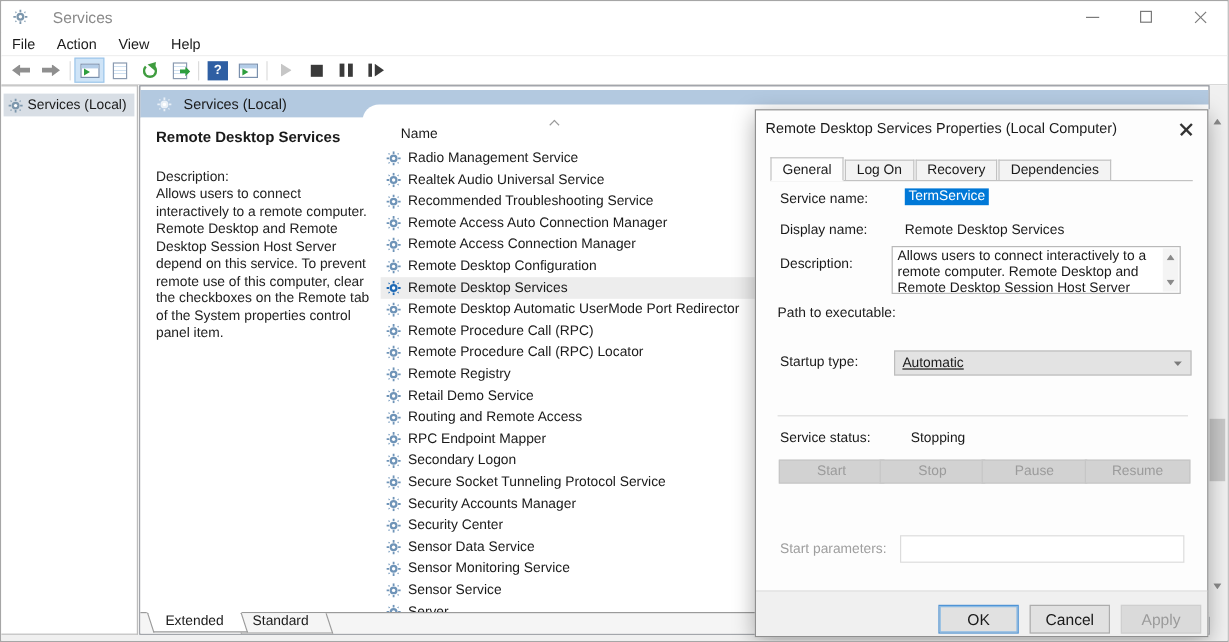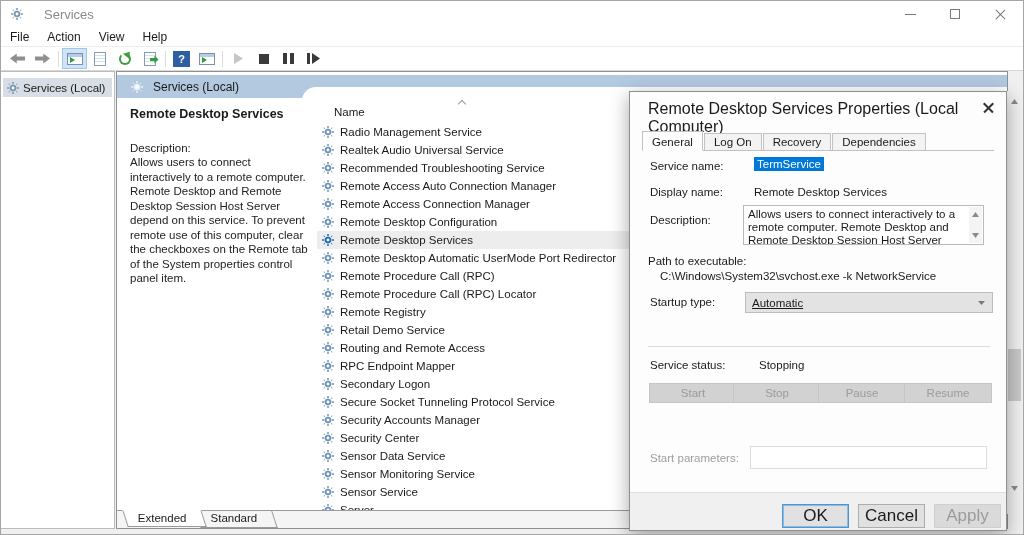--- a/index.html
+++ b/index.html
@@ -76,21 +76,21 @@
   .win-scroll { position:absolute; right:1px; top:20px; width:15px; bottom:20px; background:#f0f0f0; }
   .ws-up,.ws-down { position:absolute; left:0; width:15px; height:15px; display:flex; align-items:center; justify-content:center; }
   .ws-up { top:3px; } .ws-down { bottom:18px; }
   .tri-up { width:7px; height:5px; background:#8a8a8a; clip-path:polygon(50% 0,0 100%,100% 100%); }
   .tri-down { width:7px; height:5px; background:#8a8a8a; clip-path:polygon(0 0,100% 0,50% 100%); }
   .ws-thumb { position:absolute; left:1px; width:13px; top:258px; height:52px; background:#c8c8c8; }
 
   
   .dialog { position:absolute; left:628px; top:90px; width:378px; height:440px; background:#fdfdfd; border:1px solid #8f8f8f; box-shadow:0 5px 18px rgba(0,0,0,.35); z-index:10; font-size:11.5px; }
   .dlg-titlebar { position:absolute; left:0; top:0; right:0; height:30px; }
-  .dlg-title { position:absolute; left:18px; top:8px; font-size:16px; color:#1a1a1a; }
+  .dlg-title { position:absolute; left:8px; top:8px; font-size:12px; color:#1a1a1a; }
   .dlg-close { position:absolute; right:8px; top:7px; width:18px; height:17px; }
   .dlg-close i,.dlg-close b { position:absolute; left:2px; top:8px; width:13px; height:1.5px; background:#333; }
   .dlg-close i { transform:rotate(45deg); } .dlg-close b { transform:rotate(-45deg); }
 
   .dlg-tabs { position:absolute; left:12px; top:40px; right:12px; height:19px; display:flex; align-items:flex-end; border-bottom:1px solid #c2c2c2; }
   .dlg-tab { padding:2px 9px 3px 9px; border:1px solid #c2c2c2; border-bottom:none; background:#f3f3f3; margin-right:1px; height:17px; }
   .dlg-tab.active { background:#fdfdfd; height:20px; padding-top:4px; margin-bottom:-1px; border-bottom:1px solid #fdfdfd; }
 
   .dlg-label { position:absolute; left:20px; color:#1a1a1a; }
   .dlg-value { position:absolute; color:#1a1a1a;margin-left:12px; }
@@ -107,21 +107,21 @@
   .dlg-hr { position:absolute; left:18px; right:16px; top:254px; height:1px; background:#dcdcdc; }
 
   .svc-btn { position:absolute; top:291px; width:88px; height:20px; background:#d2d2d2; color:#9b9b9b; display:flex; align-items:center; justify-content:center; border:1px solid #c6c6c6; }
 
   .dlg-hint { position:absolute; left:18px; top:318px; width:352px; line-height:14px; }
 
   .dlg-input { position:absolute; left:120px; top:354px; width:237px; height:23px; background:#fff; border:1px solid #dcdcdc; }
   .lbl-disabled { color:#9e9e9e; }
 
   .dlg-footer { position:absolute; left:0; right:0; bottom:0; height:38px; background:#f0f0f0; border-top:1px solid #dfdfdf; }
-  .ftr-btn { position:absolute; top:11px; width:67px; height:24px; background:#e1e1e1; border:1px solid #adadad; display:flex; align-items:center; justify-content:center; font-size:17px; }
+  .ftr-btn { position:absolute; top:11px; width:67px; height:24px; background:#e1e1e1; border:1px solid #adadad; display:flex; align-items:center; justify-content:center; font-size:13px; }
   .ftr-btn.focused { border:1px solid #4f94d6; box-shadow:inset 0 0 0 1px #8cbbe4; }
   .ftr-btn.disabled { background:#dadada; color:#9b9b9b; border-color:#cfcfcf; }
 </style>
 </head>
 <body>
 
 <div class="screen">
 
   <div class="titlebar">
     <span class="app-gear">
@@ -554,21 +554,20 @@
     <span class="dlg-label" style="top:122px;">Description:</span>
     <div class="dlg-descbox">
       <span>Allows users to connect interactively to a remote computer. Remote Desktop and Remote Desktop Session Host Server depend on this service. To</span>
       <span class="descbox-scroll">
         <span class="tri-up"></span>
         <span class="tri-down"></span>
       </span>
     </div>
 
     <span class="dlg-label" style="left:18px;top:163px;">Path to executable:</span>
-    <span class="dlg-value" style="left:18px;top:178px;">C:\Windows\System32\svchost.exe -k NetworkService</span>
 
     <span class="dlg-label" style="top:204px;">Startup type:</span>
     <div class="dlg-select">
       <span>Automatic</span>
       <span class="tri-down"></span>
     </div>
 
     <div class="dlg-hr"></div>
 
     <span class="dlg-label" style="top:267px;">Service status:</span>

